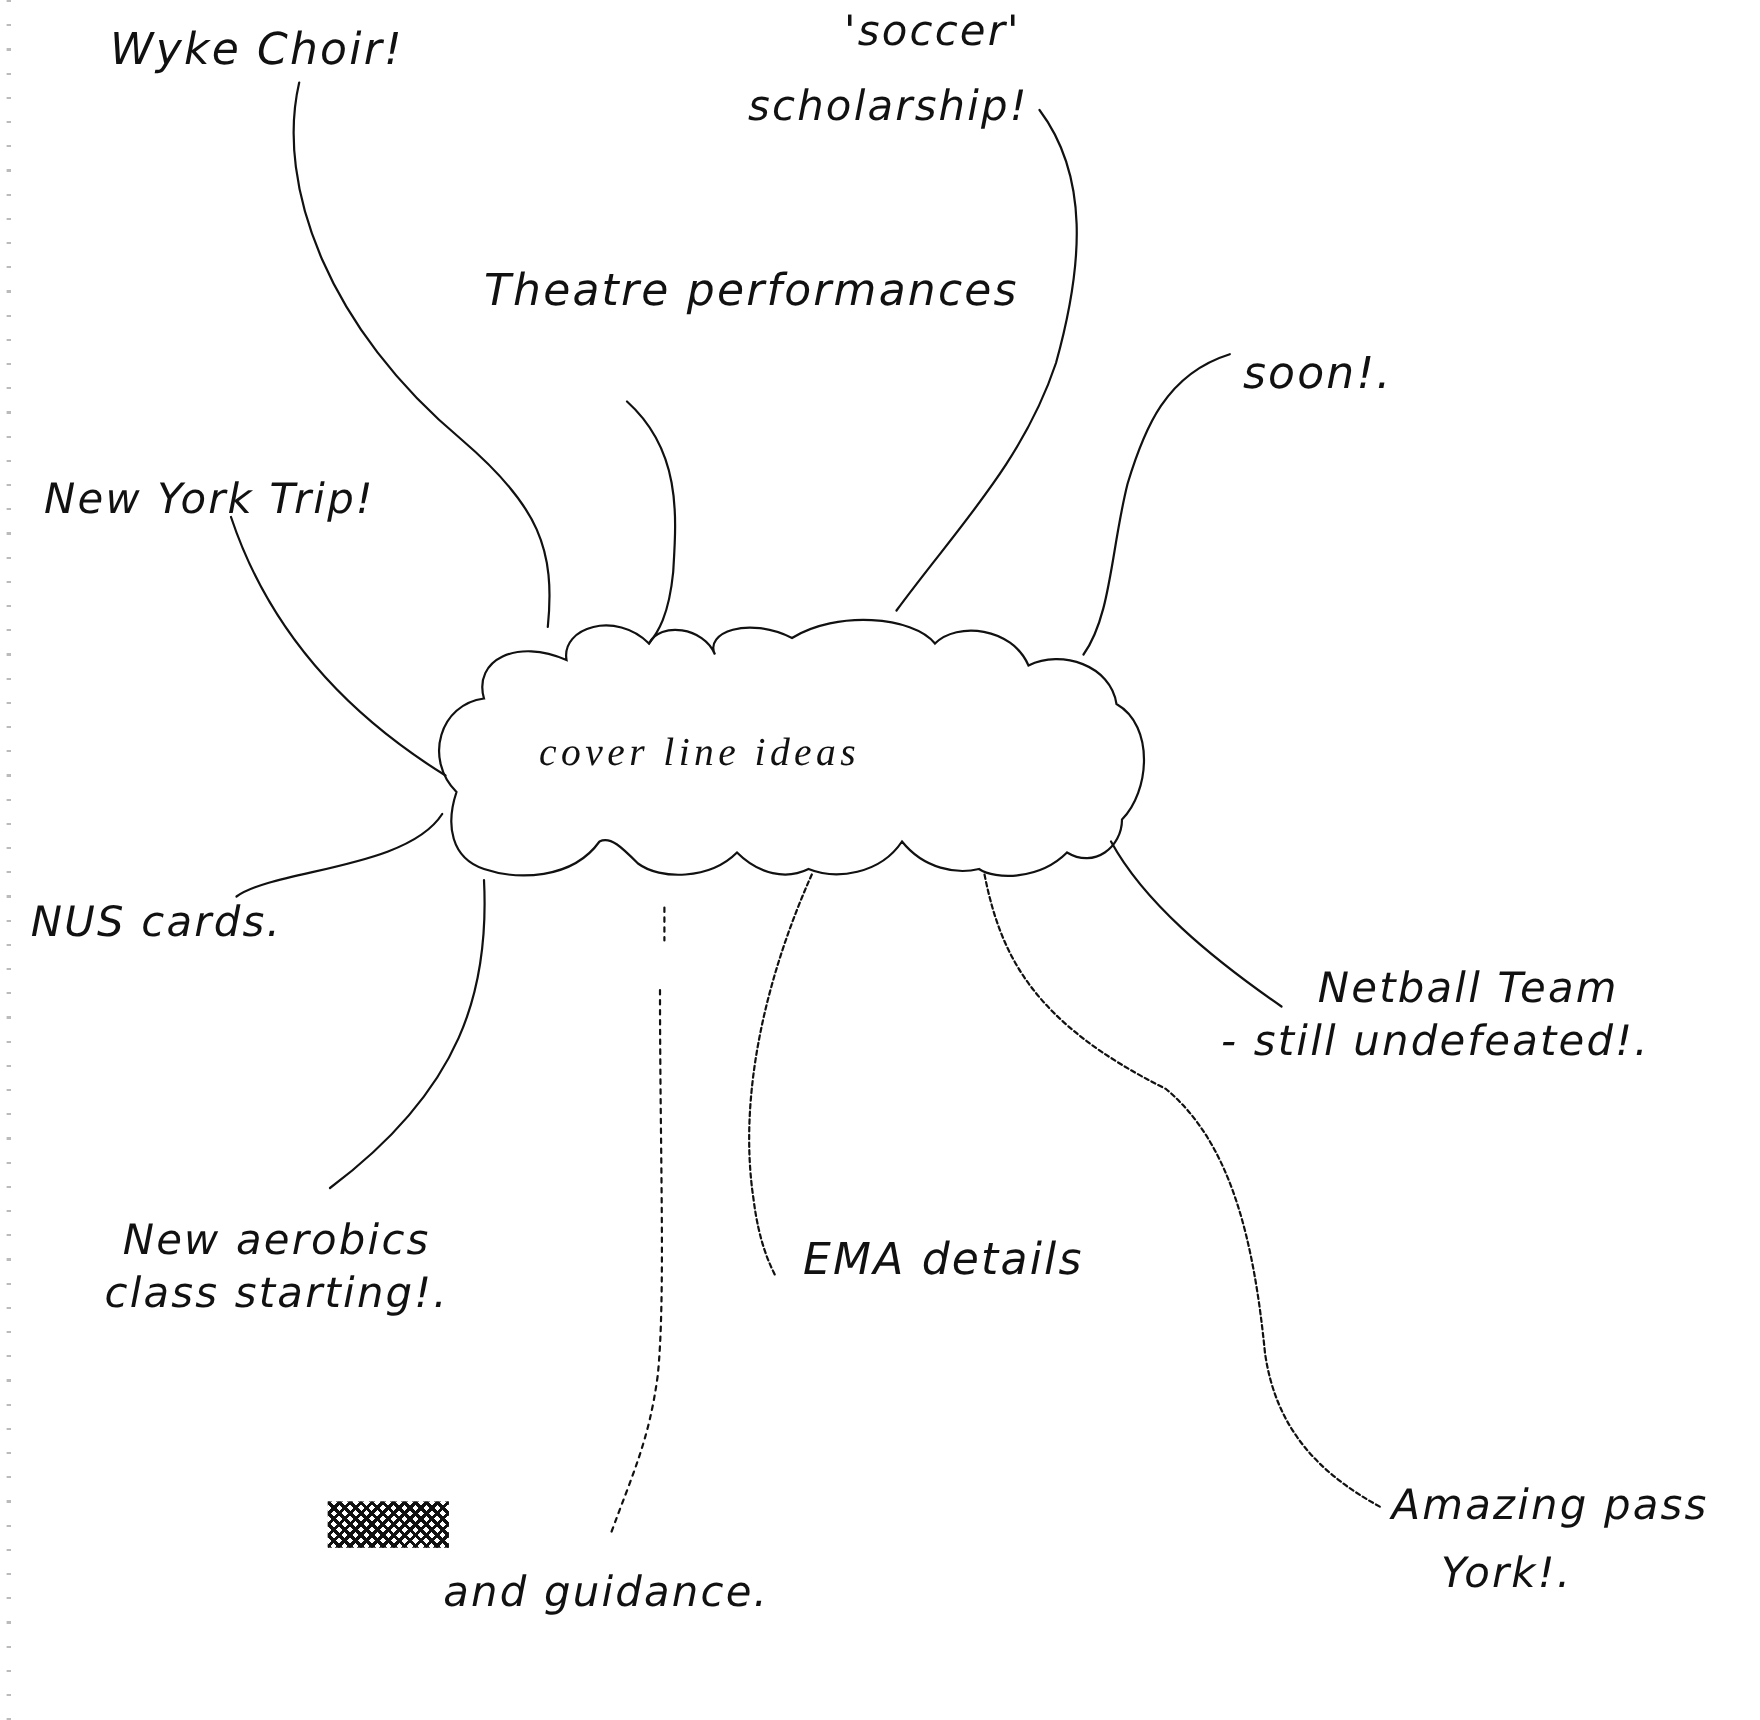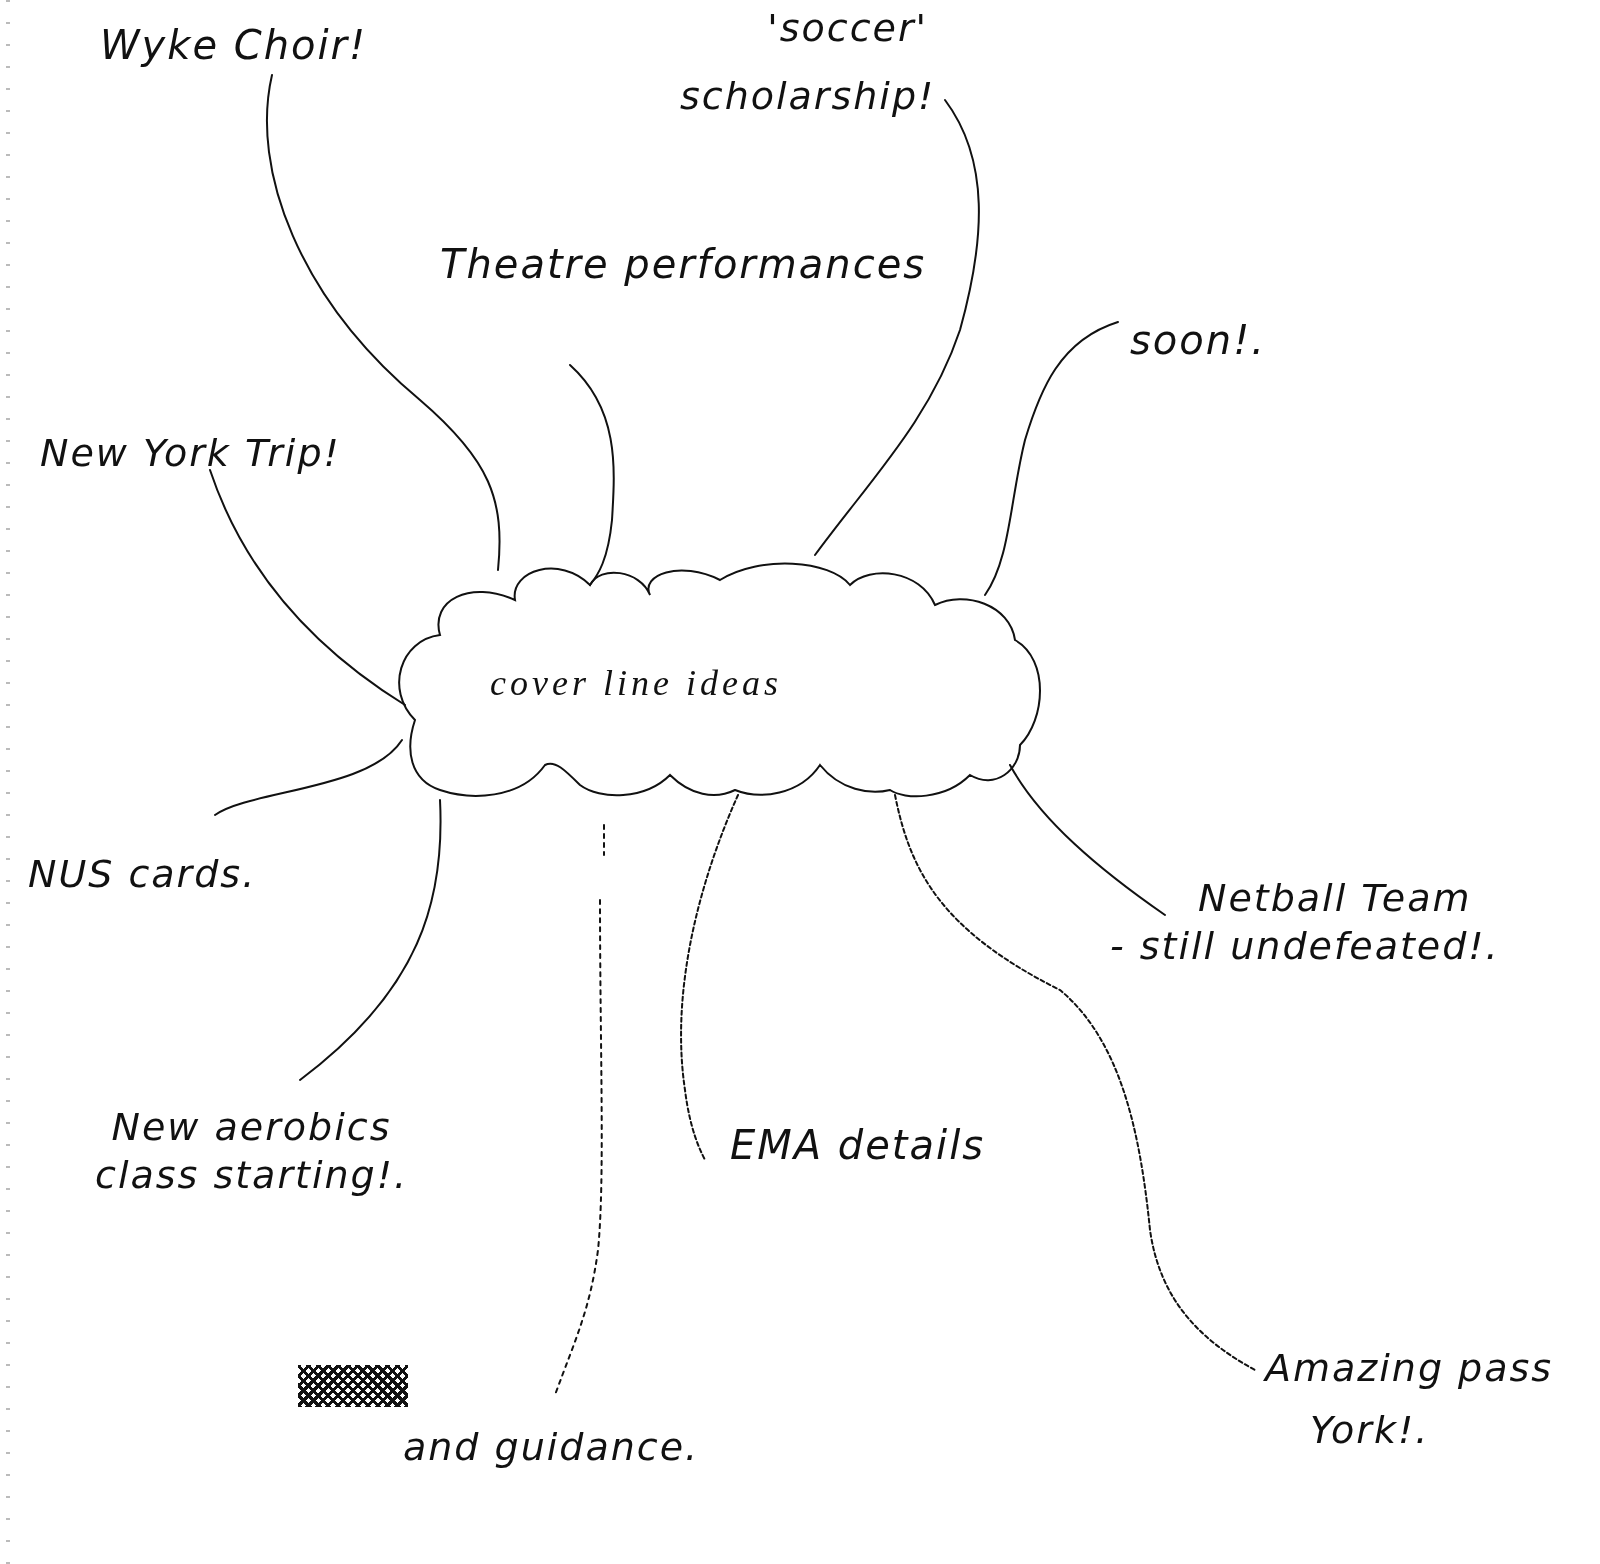--- a/index.html
+++ b/index.html
@@ -76,21 +76,21 @@
 </div>
 
 <div class="label" style="left:1145px; top:315px; font-size:40px;">
   <span class="line" style="margin-left:-15px;">soon!.</span>
 </div>
 
 <div class="label" style="left:40px; top:430px; font-size:38px;">
   <span class="line">New York Trip!</span>
 </div>
 
-<div class="label" style="left:28px; top:815px; font-size:38px;margin-top:36px;">
+<div class="label" style="left:28px; top:815px; font-size:38px;">
   <span class="line">NUS cards.</span>
 </div>
 
 <div class="label" style="left:1110px; top:875px; font-size:38px;">
   <span class="line" style="padding-left:88px;">Netball Team</span>
   <span class="line">- still undefeated!.</span>
 </div>
 
 <div class="label" style="left:95px; top:1104px; font-size:38px;text-align:center;">
   <span class="line">New aerobics</span>

